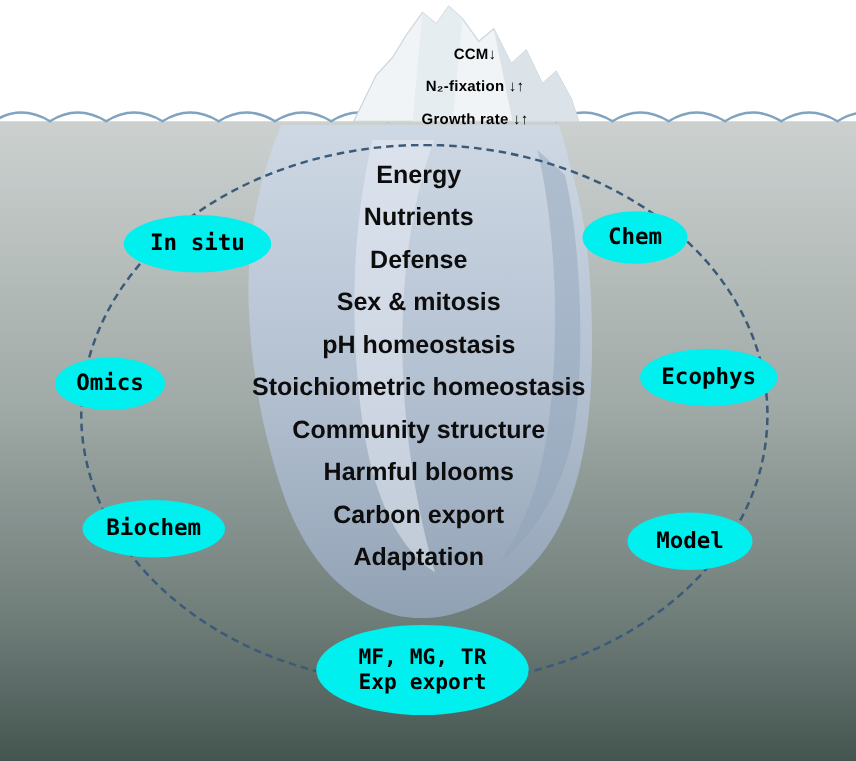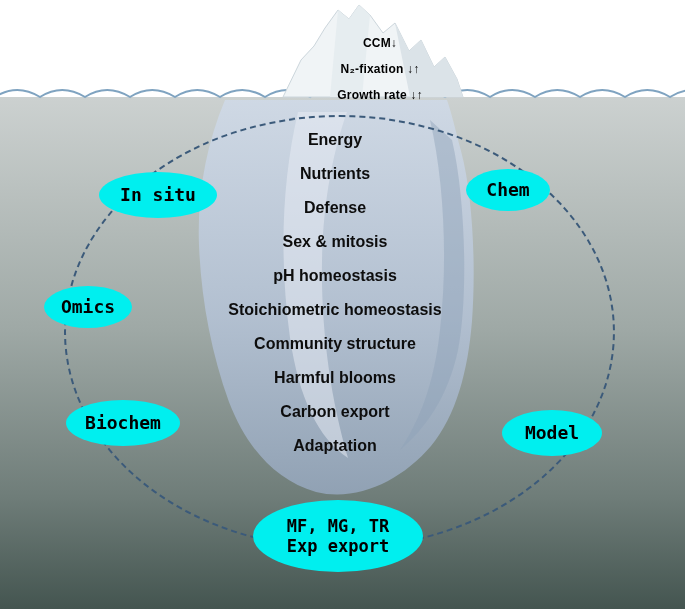--- a/index.html
+++ b/index.html
@@ -32,21 +32,21 @@
   }
   .annotation{
     font-weight:bold;font-size:12px;line-height:26px;color:#000;
     letter-spacing:0.2px;
   }
   .topics{
     position:absolute;left:140px;top:123px;width:390px;
     text-align:center;z-index:3;
   }
   .topic{
-    font-weight:bold;font-size:16px;line-height:34px;color:#0d0d0d;
+    font-weight:bold;font-size:20px;line-height:34px;color:#0d0d0d;
   }
   .bubble{
     position:absolute;
     background:var(--bubble);
     border-radius:50%;
     display:flex;flex-direction:column;align-items:center;justify-content:center;
     font-family:"DejaVu Sans Mono", monospace;
     font-weight:bold;color:#000;
     z-index:4;
     margin-top:12px;
@@ -110,20 +110,23 @@
 
   <div class="bubble b-insitu">
     <span>In situ</span>
   </div>
   <div class="bubble b-chem">
     <span>Chem</span>
   </div>
   <div class="bubble b-omics">
     <span>Omics</span>
   </div>
+  <div class="bubble b-ecophys">
+    <span>Ecophys</span>
+  </div>
   <div class="bubble b-biochem">
     <span>Biochem</span>
   </div>
   <div class="bubble b-model">
     <span>Model</span>
   </div>
   <div class="bubble b-bottom">
     <span>MF, MG, TR</span>
     <span>Exp export</span>
   </div>

